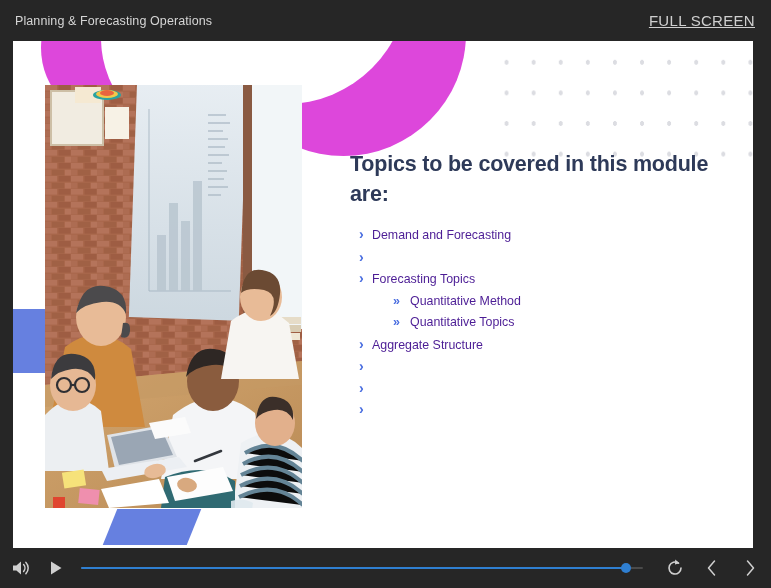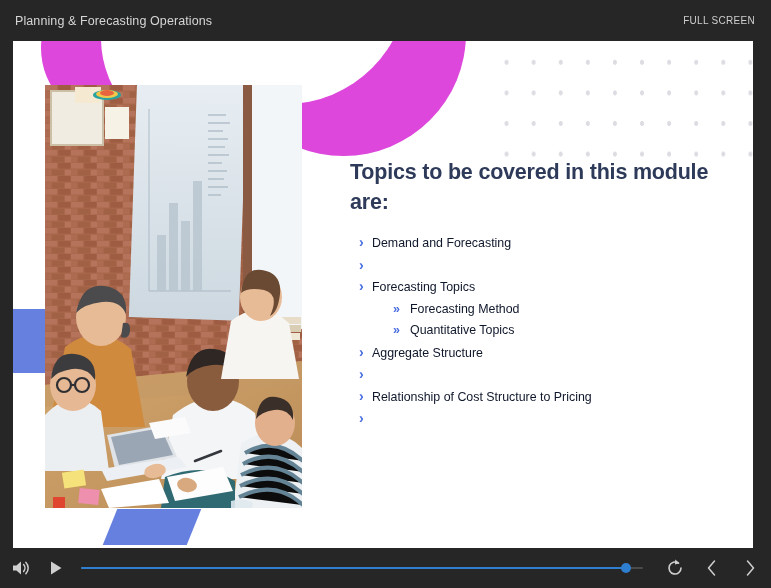--- a/index.html
+++ b/index.html
@@ -36,24 +36,25 @@
     padding: 0 16px 0 15px;
   }
   .topbar-title {
     color: #d6d6d6;
     font-size: 12.5px;
     letter-spacing: 0.1px;
     white-space: nowrap;
   }
   .fullscreen-btn {
     color: #cfcfcf;
-    font-size: 10px;
+    font-size: 15px;
     letter-spacing: 0.3px;
     white-space: nowrap;
     cursor: pointer;
+    text-decoration: underline;
   }
 
   
   .stage {
     position: absolute;
     left: 13px;
     top: 41px;
     width: 740px;
     height: 507px;
     background: #ffffff;
@@ -150,21 +151,21 @@
     left: 337px;
     top: 104px;
     width: 370px;
   }
   .slide-title {
     color: #2e3a59;
     font-size: 21.5px;
     font-weight: bold;
     line-height: 30px;
     letter-spacing: -0.2px;
-    margin: 12px 0 18px 0;
+    margin: 4px 0 18px 0;
   }
   .bullet-list {
     list-style: none;
     margin: 0;
     padding: 0;
   }
   .bullet {
     display: flex;
     align-items: baseline;
     margin-bottom: 6.5px;
@@ -174,21 +175,21 @@
     font-weight: bold;
     font-size: 14px;
     line-height: 15px;
     width: 22px;
     flex: 0 0 22px;
     text-align: left;
     padding-left: 9px;
     box-sizing: border-box;
   }
   .bullet .btext {
-    color: #0f172a;
+    color: #4c1d95;
     font-size: 12.4px;
     line-height: 15px;
     white-space: nowrap;
   }
   .bullet.level2 {
     margin-left: 34px;
     margin-bottom: 6.5px;
   }
   .bullet.level2 .marker {
     font-size: 12.5px;
@@ -410,36 +411,35 @@
         </li>
         <li class="bullet">
           <span class="marker">›</span>
         </li>
         <li class="bullet">
           <span class="marker">›</span>
           <span class="btext">Forecasting Topics</span>
         </li>
         <li class="bullet level2">
           <span class="marker">»</span>
-          <span class="btext">Forecasting Method</span>
+          <span class="btext">Quantitative Method</span>
         </li>
         <li class="bullet level2">
           <span class="marker">»</span>
           <span class="btext">Quantitative Topics</span>
         </li>
         <li class="bullet">
           <span class="marker">›</span>
           <span class="btext">Aggregate Structure</span>
         </li>
         <li class="bullet">
           <span class="marker">›</span>
         </li>
         <li class="bullet">
           <span class="marker">›</span>
-          <span class="btext">Relationship of Cost Structure to Pricing</span>
         </li>
         <li class="bullet">
           <span class="marker">›</span>
         </li>
       </ul>
     </div>
   </div>
 
   <div class="controls">
 

